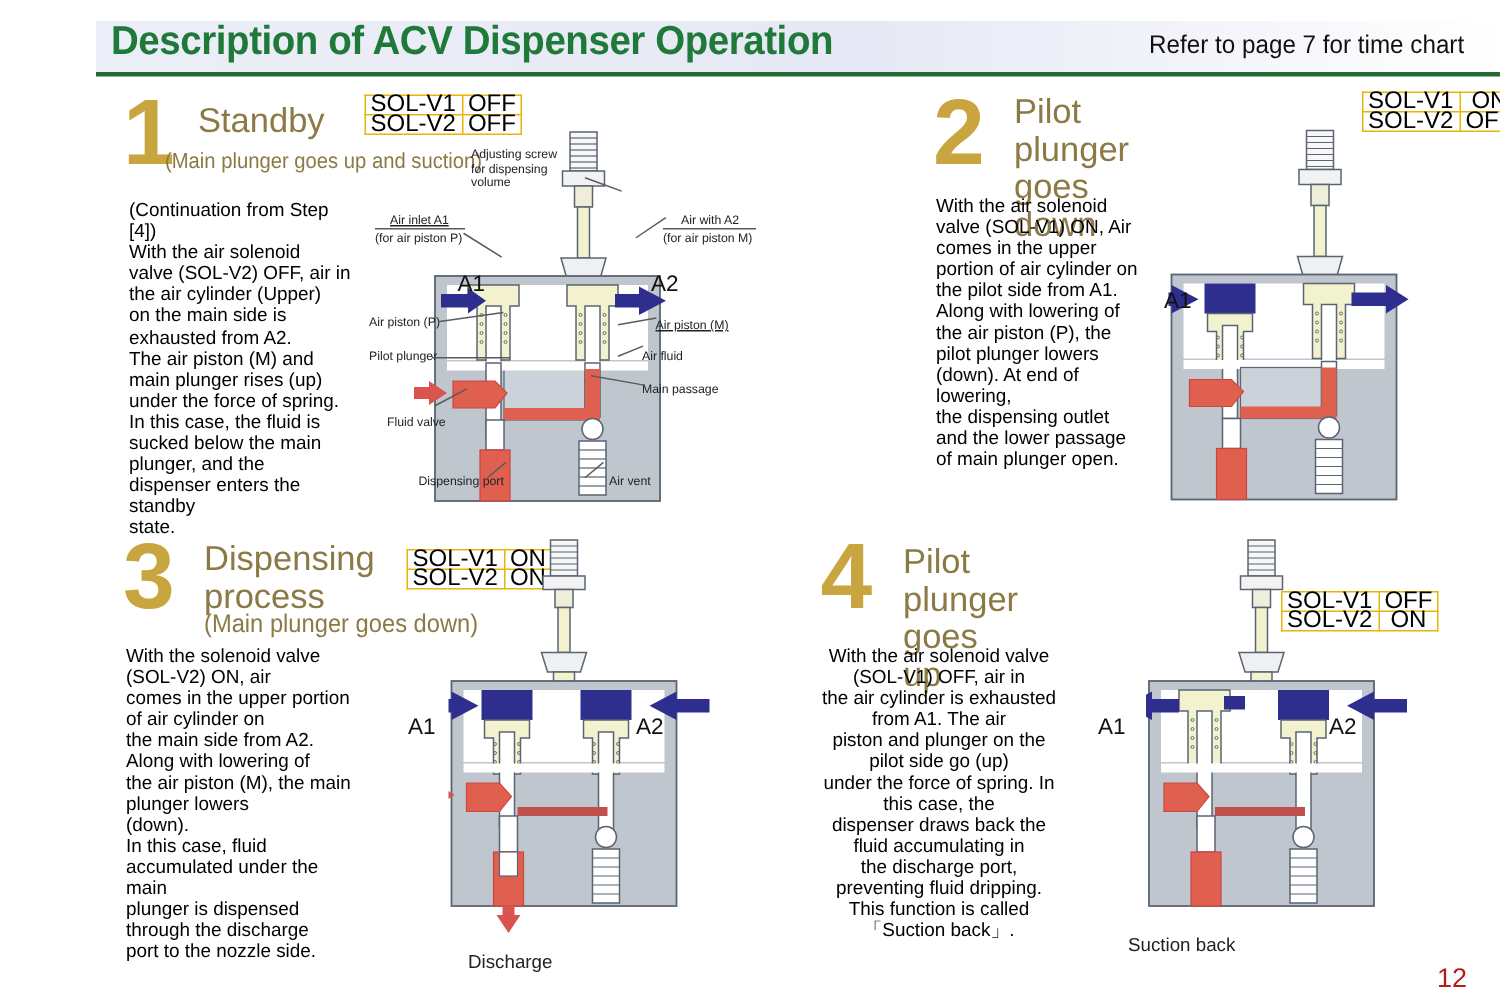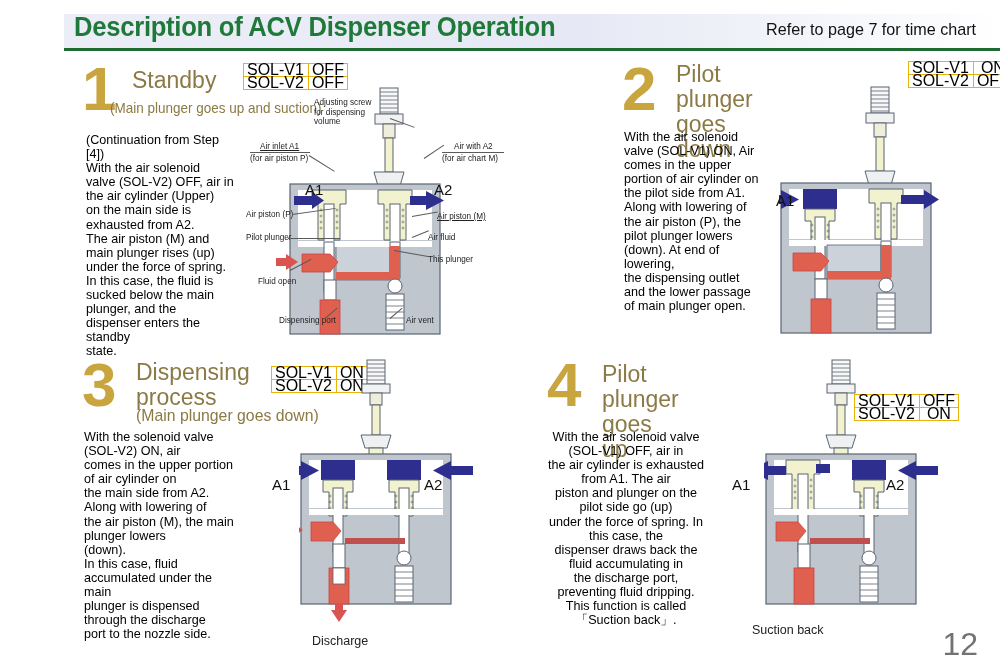--- a/index.html
+++ b/index.html
@@ -52,21 +52,21 @@
   }
   .sol-table td.k{text-align:left;padding-right:4px;}
 
   
   .lbl{position:absolute;font-size:8.2px;color:#222;white-space:nowrap;}
   .leader{position:absolute;background:#5a5a5a;height:1px;transform-origin:left center;}
 
   .big-lbl{position:absolute;font-size:15px;color:#111;white-space:nowrap;}
   .cap{position:absolute;font-size:12.5px;color:#222;white-space:nowrap;}
 
-  #page-number{position:absolute;right:22px;bottom:6px;font-size:32px;color:#737373;}
+  #page-number{position:absolute;right:22px;bottom:6px;font-size:18px;color:#b91c1c;}
 
   
   .diagram{position:absolute;}
   .diagram svg{display:block;}
 </style>
 </head>
 <body>
 
 <div class="page">
 
@@ -208,41 +208,41 @@
 volume</div>
     <div class="leader" style="left:366px;top:118px;width:26px;transform:rotate(20deg);"></div>
 
     <div class="lbl" style="left:236px;top:142px;text-decoration:underline;">Air inlet A1</div>
     <div class="leader" style="left:226px;top:152px;width:60px;"></div>
     <div class="lbl" style="left:226px;top:154px;">(for air piston P)</div>
     <div class="leader" style="left:285px;top:155px;width:30px;transform:rotate(32deg);"></div>
 
     <div class="lbl" style="left:430px;top:142px;">Air with A2</div>
     <div class="leader" style="left:418px;top:152px;width:62px;"></div>
-    <div class="lbl" style="left:418px;top:154px;">(for air chart M)</div>
+    <div class="lbl" style="left:418px;top:154px;">(for air piston M)</div>
     <div class="leader" style="left:400px;top:158px;width:24px;transform:rotate(-34deg);"></div>
 
     <div class="big-lbl" style="left:281px;top:181px;">A1</div>
     <div class="big-lbl" style="left:410px;top:181px;">A2</div>
 
     <div class="lbl" style="left:222px;top:210px;">Air piston (P)</div>
     <div class="leader" style="left:268px;top:214px;width:44px;transform:rotate(-8deg);"></div>
     <div class="lbl" style="left:413px;top:212px;text-decoration:underline;">Air piston (M)</div>
     <div class="leader" style="left:388px;top:216px;width:26px;transform:rotate(-10deg);"></div>
 
     <div class="lbl" style="left:222px;top:233px;">Pilot plunger</div>
     <div class="leader" style="left:264px;top:238px;width:52px;"></div>
 
     <div class="lbl" style="left:404px;top:233px;">Air fluid</div>
     <div class="leader" style="left:388px;top:237px;width:18px;transform:rotate(-22deg);"></div>
 
-    <div class="lbl" style="left:404px;top:255px;">This plunger</div>
+    <div class="lbl" style="left:404px;top:255px;">Main passage</div>
     <div class="leader" style="left:370px;top:250px;width:36px;transform:rotate(10deg);"></div>
 
-    <div class="lbl" style="left:234px;top:277px;">Fluid open</div>
+    <div class="lbl" style="left:234px;top:277px;">Fluid valve</div>
     <div class="leader" style="left:266px;top:270px;width:24px;transform:rotate(-28deg);"></div>
 
     <div class="lbl" style="left:255px;top:316px;">Dispensing port</div>
     <div class="leader" style="left:301px;top:318px;width:16px;transform:rotate(-40deg);"></div>
 
     <div class="lbl" style="left:382px;top:316px;">Air vent</div>
     <div class="leader" style="left:366px;top:318px;width:16px;transform:rotate(-40deg);"></div>
   </div>
 
   <div class="step">

